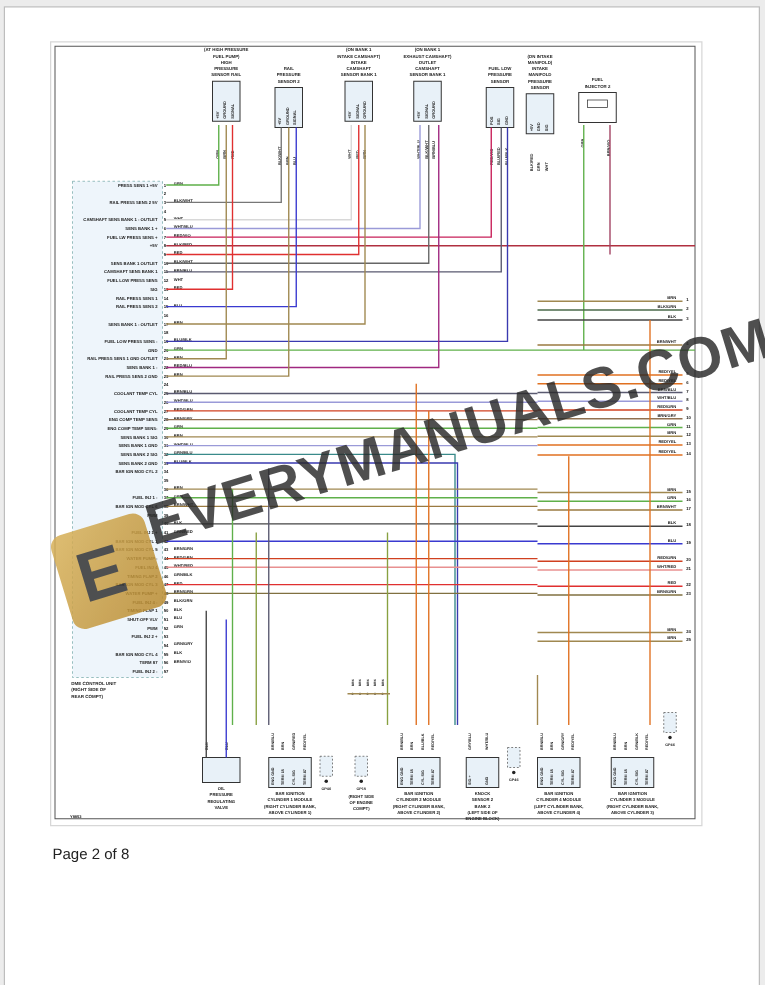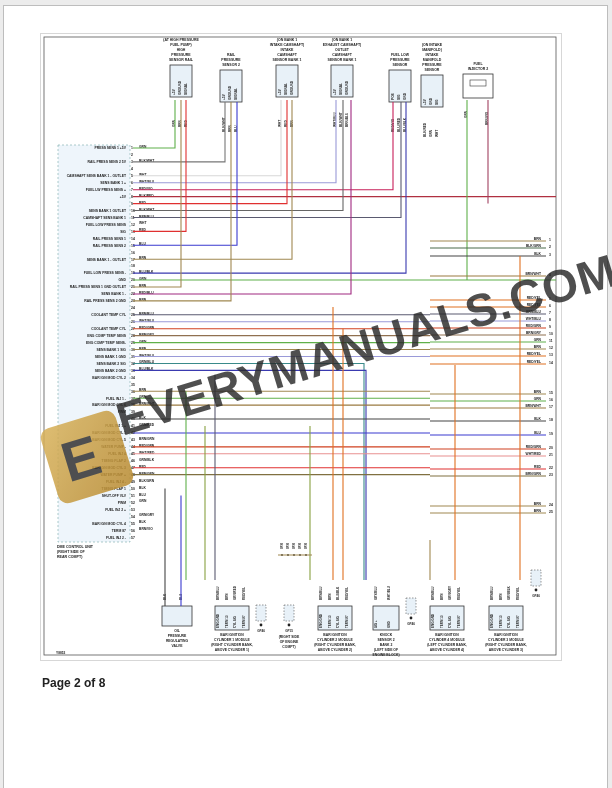--- a/index.html
+++ b/index.html
@@ -1,20 +1,20 @@
 <!DOCTYPE html>
 <html><head>
 <meta charset="utf-8">
 <style>
   html,body{margin:0;padding:0;}
   body{width:612px;height:788px;background:#ececec;font-family:"Liberation Sans",sans-serif;position:relative;overflow:hidden;}
   .page{position:absolute;left:3px;top:5px;width:603px;height:783px;background:#fff;border:1px solid #bdbdbd;}
   .diagram-frame{position:absolute;left:40px;top:33px;width:520px;height:626px;border:1px solid #d7d7d7;}
   svg{position:absolute;left:0;top:0;}
-  .page-footer{position:absolute;left:42px;top:676px;font-size:12px;font-weight:bold;color:#222;}
+  .page-footer{position:absolute;left:42px;top:676px;font-size:12px;font-weight:normal;color:#222;}
   .wm{position:absolute;left:110px;top:395px;font-size:46px;font-weight:bold;color:rgba(40,40,40,0.82);transform:rotate(-17deg);transform-origin:left top;letter-spacing:1px;white-space:nowrap;font-family:"Liberation Sans",sans-serif;}
   .wm-logo{position:absolute;left:48px;top:418px;width:78px;height:78px;background:linear-gradient(135deg,#d8b25a,#b98a2f);border-radius:10px;transform:rotate(-17deg);opacity:0.85;}
   .wm-logo span{position:absolute;left:14px;top:6px;font-size:56px;font-weight:bold;color:#333;}
 </style>
 </head>
 <body>
 
 <div class="page"></div>
 <div class="diagram-frame"></div>
 

